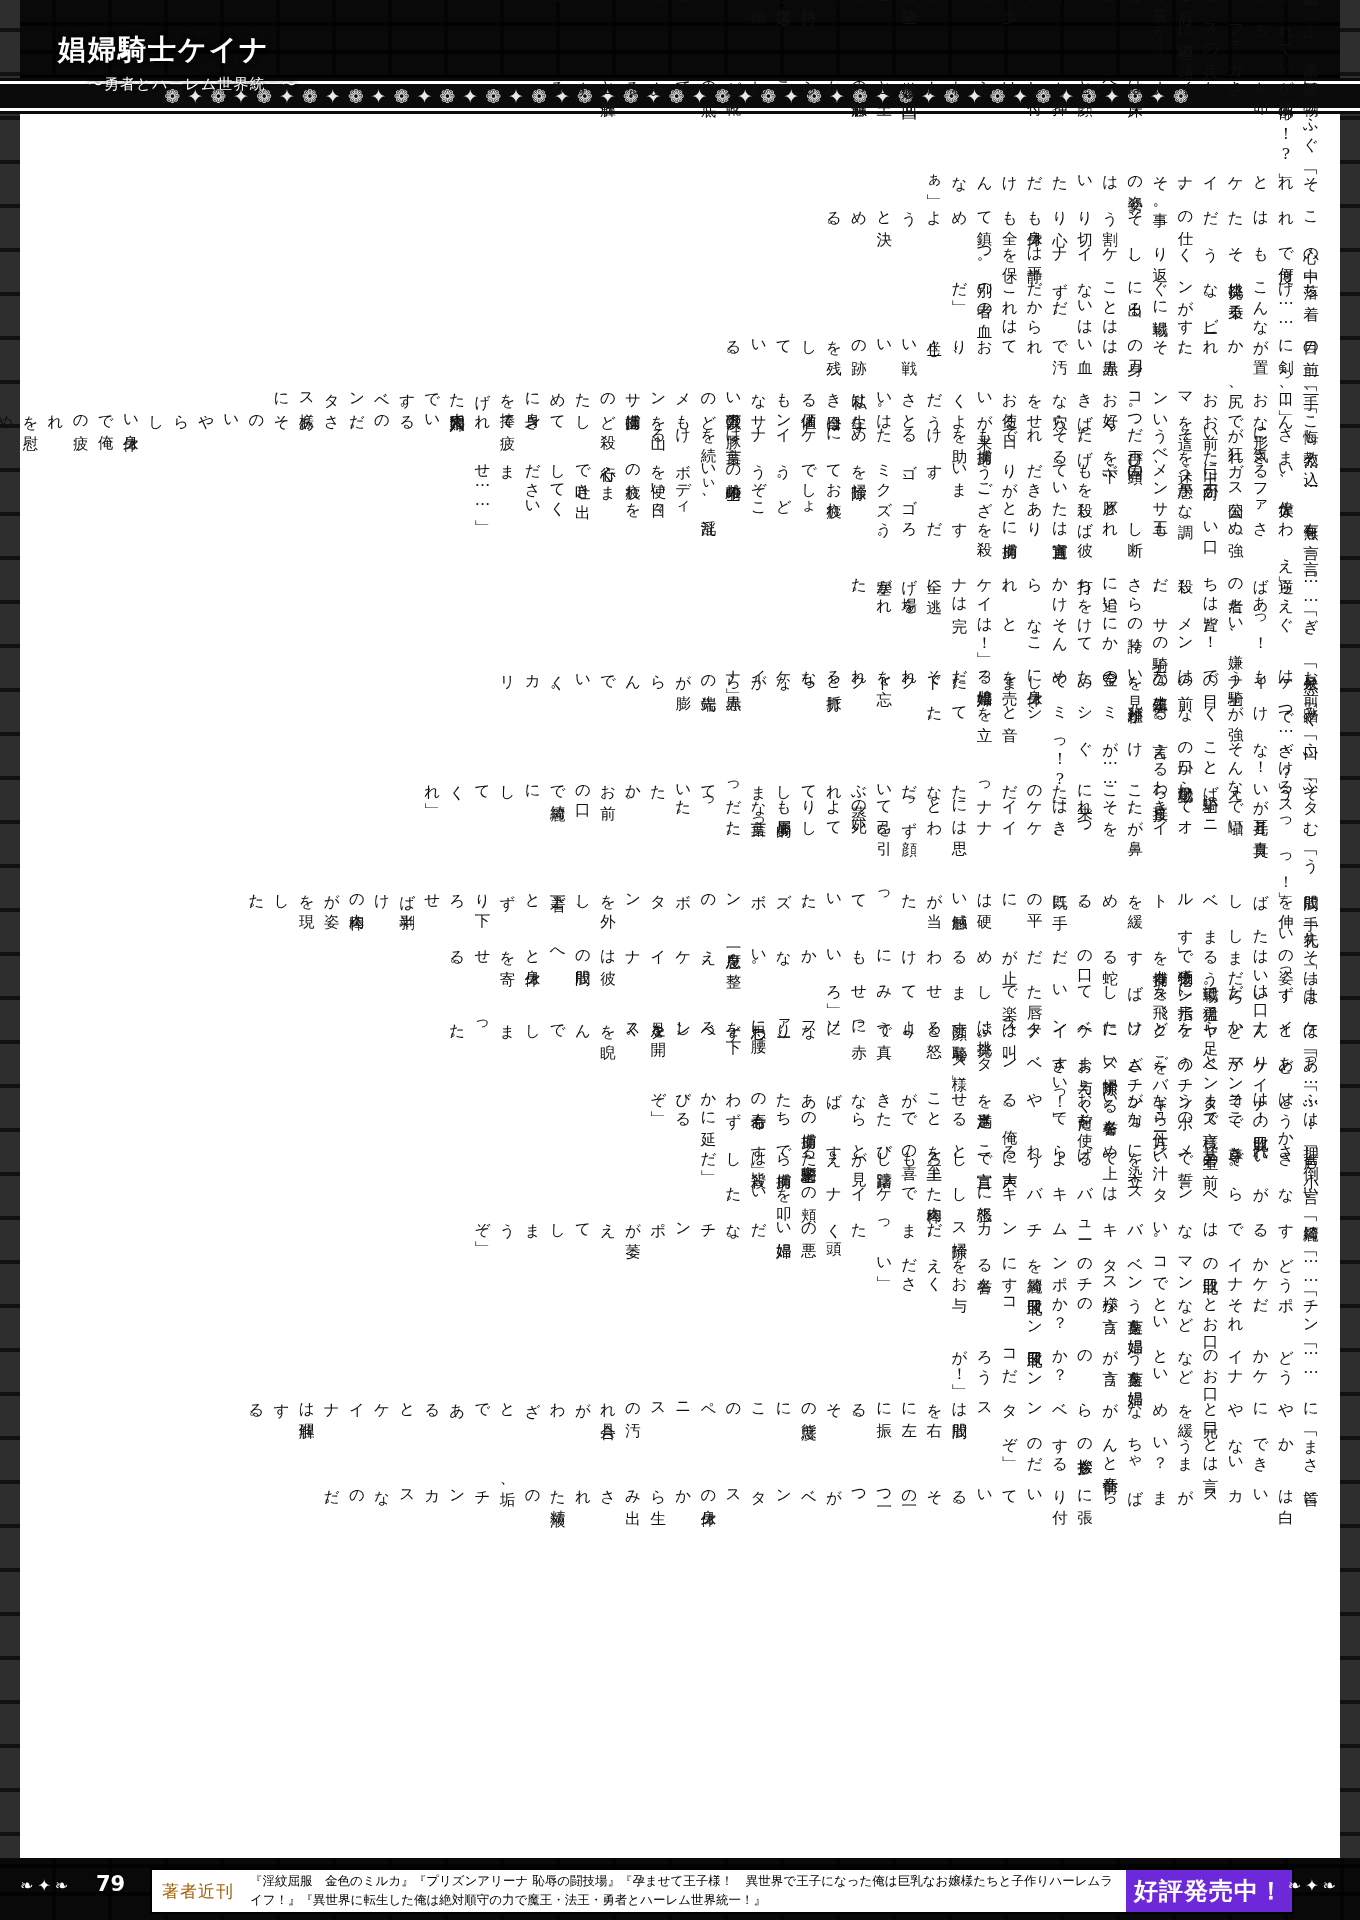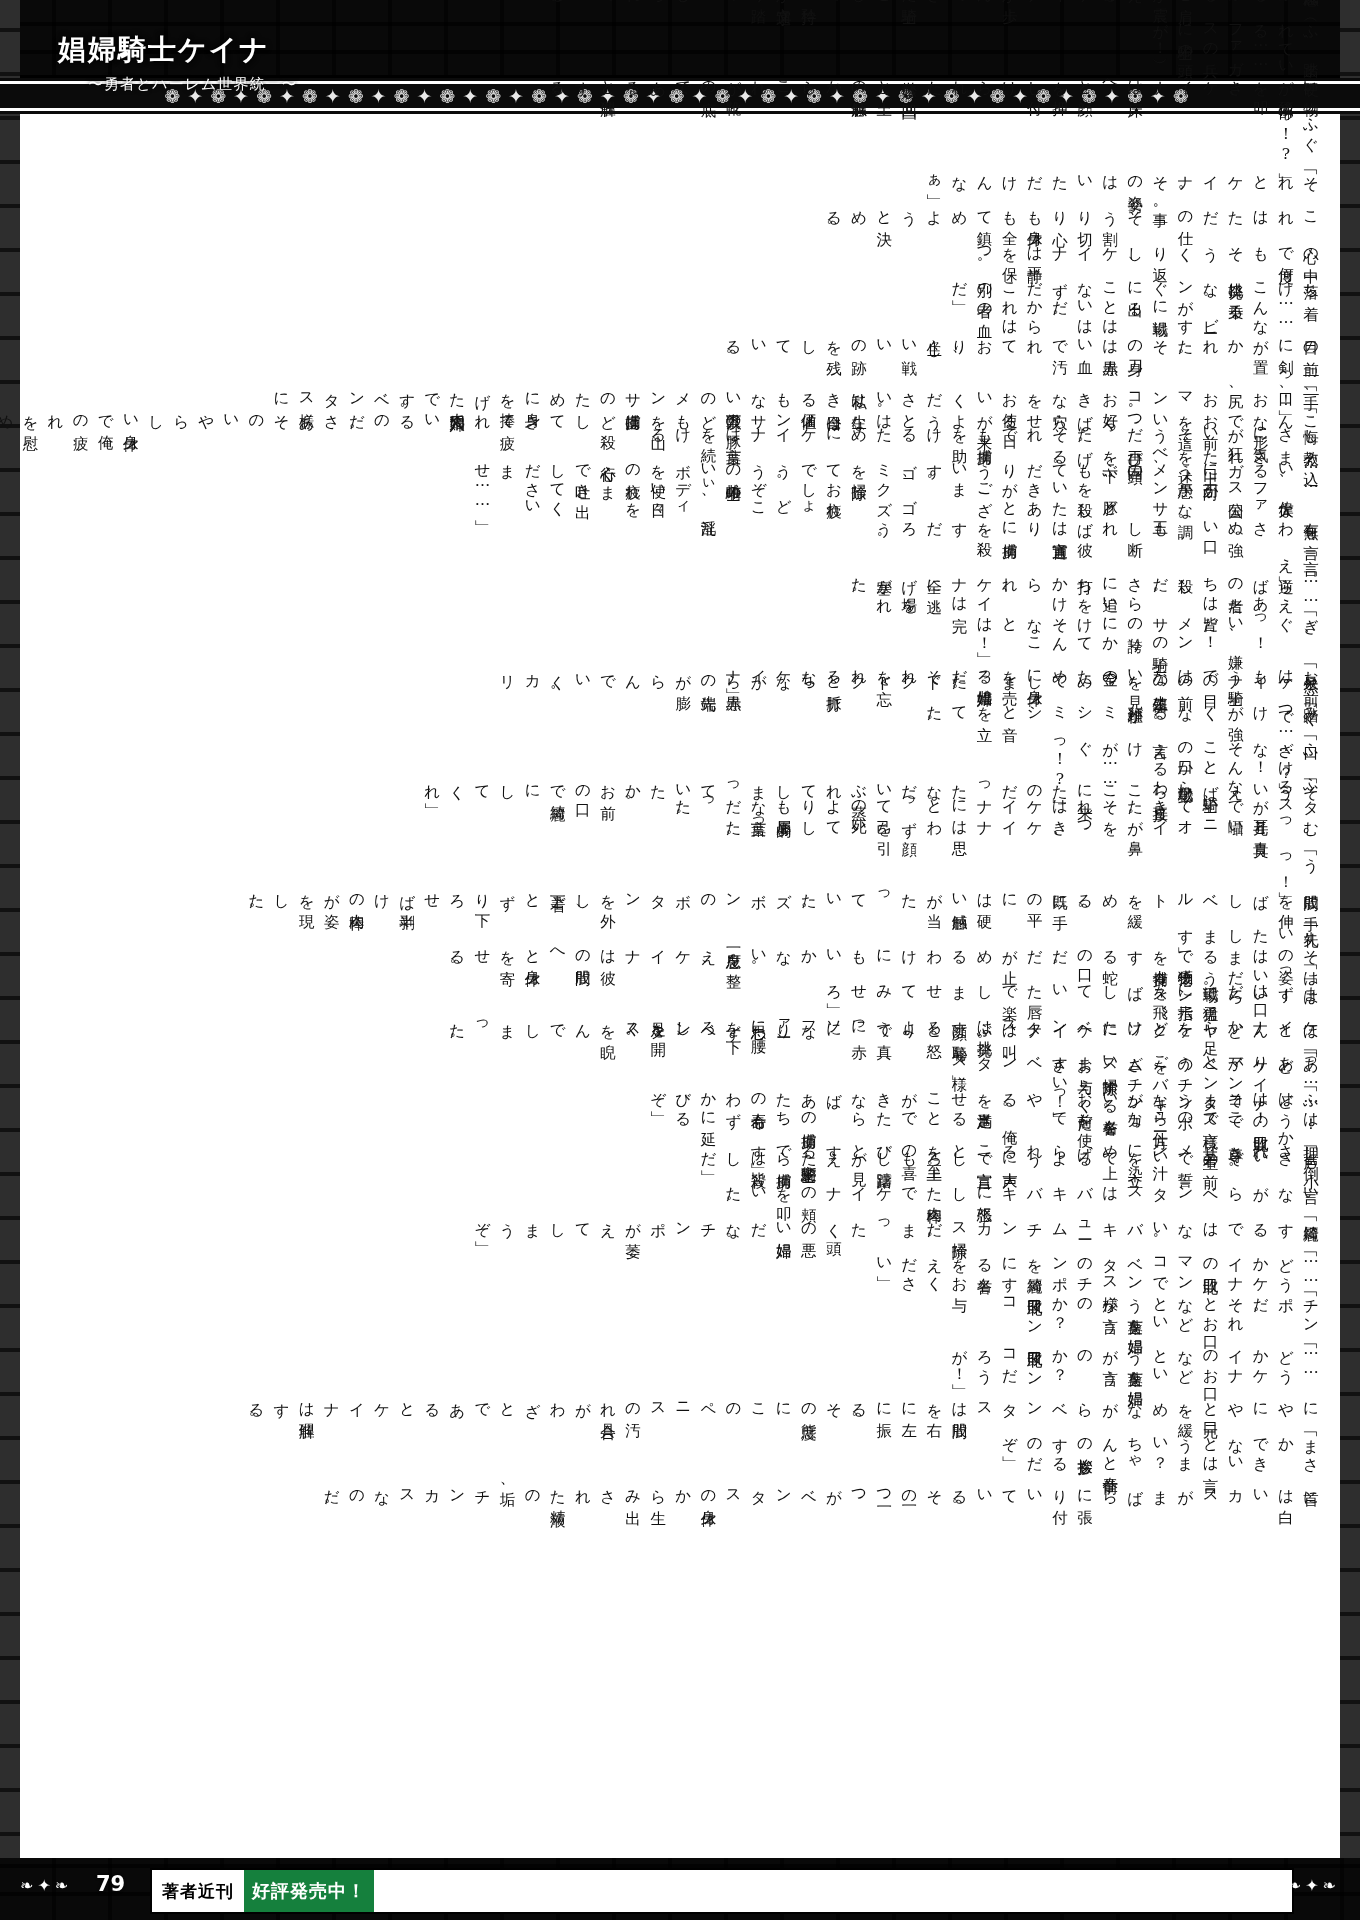--- a/index.html
+++ b/index.html
@@ -172,44 +172,44 @@
     left: 150px; top: 10px;
     width: 1140px; height: 42px;
     background: #ffffff;
     border: 2px solid #000;
     display: flex;
     align-items: stretch;
   }
   .footer-label {
     flex: 0 0 auto;
     background: #fff;
-    color: #000000;
+    color: #a16207;
     font-family: "DejaVu Sans", sans-serif;
     font-size: 17px;
-    font-weight: bold;
+    font-weight: normal;
     padding: 0 10px;
     display: flex;
     align-items: center;
     letter-spacing: 1px;
   }
   .footer-titles {
     flex: 1 1 auto;
     font-family: "DejaVu Sans", sans-serif;
     font-size: 12.5px;
     line-height: 1.5;
     padding: 2px 6px;
     color: #000;
     overflow: hidden;
   }
   .footer-cta {
     flex: 0 0 auto;
-    background: #15803d;
+    background: #6d28d9;
     color: #fff;
     font-family: "DejaVu Sans", sans-serif;
-    font-size: 18px;
+    font-size: 24px;
     font-weight: bold;
     padding: 0 8px;
     display: flex;
     align-items: center;
     letter-spacing: 1px;
   }
   .footer-orn-left, .footer-orn-right {
     position: absolute;
     top: 18px;
     color: #fff;
@@ -301,18 +301,19 @@
       <p>「ははっ！　いいだろう。チンカス</p>
     </div>
 
   </div>
 
   <div class="footer">
     <div class="footer-orn-left">❧✦❧</div>
     <div class="page-number">79</div>
     <div class="footer-band">
       <div class="footer-label">著者近刊</div>
+      <div class="footer-titles">『淫紋屈服　金色のミルカ』『プリズンアリーナ 恥辱の闘技場』『孕ませて王子様！　異世界で王子になった俺は巨乳なお嬢様たちと子作りハーレムライフ！』『異世界に転生した俺は絶対順守の力で魔王・法王・勇者とハーレム世界統一！』</div>
       <div class="footer-cta">好評発売中！</div>
     </div>
     <div class="footer-orn-right">❧✦❧</div>
   </div>
 
 </div>
 
 </body></html>

